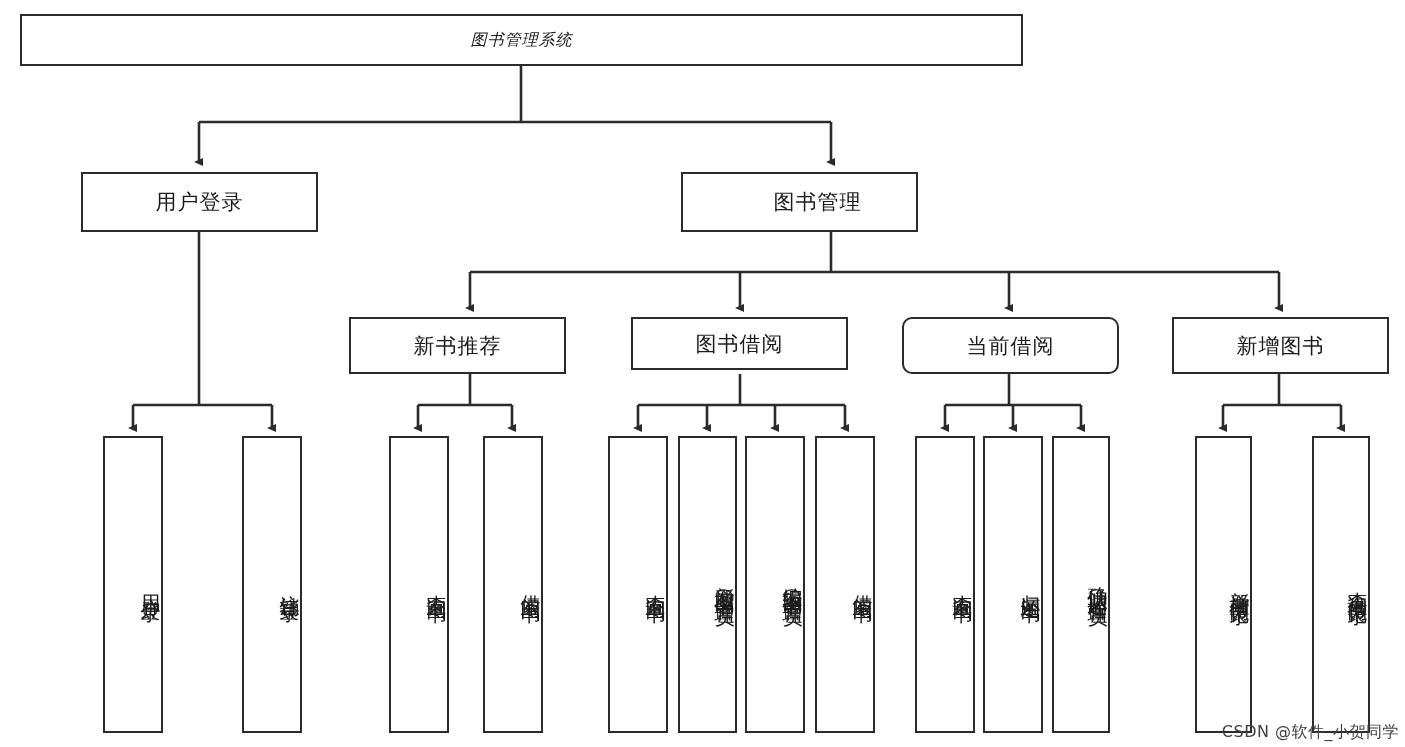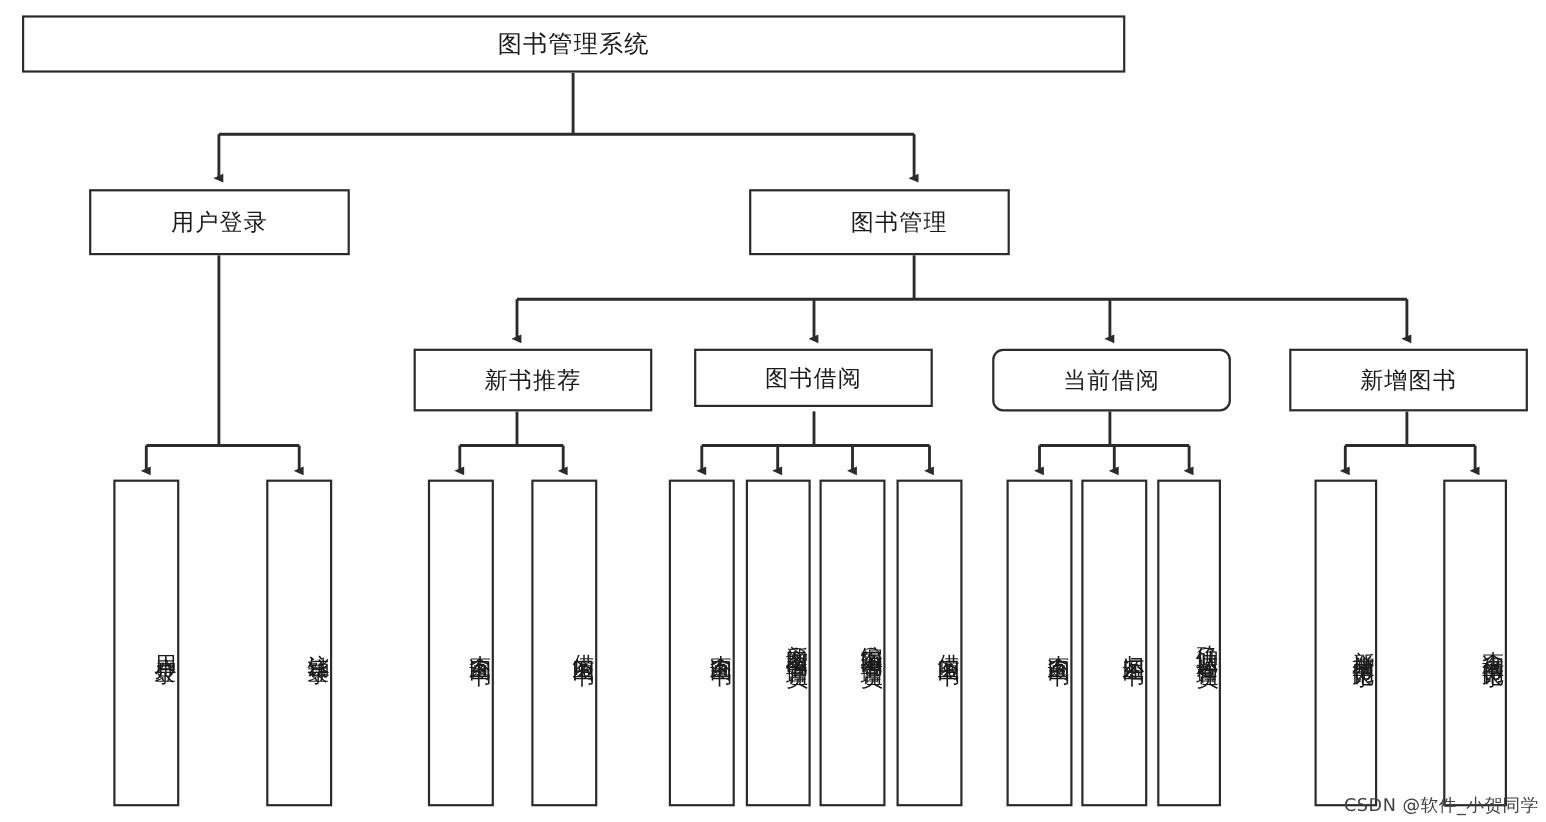--- a/index.html
+++ b/index.html
@@ -47,21 +47,22 @@
     padding-bottom: 6px;
     align-items: flex-start;
     justify-content: center;
   }
   .node.vert .vlabel {
     writing-mode: vertical-rl;
     text-orientation: upright;
     line-height: 1.05;
   }
   .node.root {
-    font-size: 22px;
+    font-size: 16px;
+    font-style: italic;
   }
   #watermark {
     position: absolute;
     right: 6px;
     bottom: 4px;
     font-size: 16px;
     color: #404040;
     white-space: nowrap;
     letter-spacing: 0.5px;
   }
@@ -125,21 +126,21 @@
     <span>图书管理系统</span>
   </div>
 
   <div class="node horiz" style="left:81px; top:172px; width:237px; height:60px;">
     <span>用户登录</span>
   </div>
   <div class="node horiz" style="left:681px; top:172px; width:237px; height:60px;padding-left:36px;">
     <span>图书管理</span>
   </div>
 
-  <div class="node horiz" style="left:376px; top:317px; width:217px; height:57px;">
+  <div class="node horiz" style="left:349px; top:317px; width:217px; height:57px;">
     <span>新书推荐</span>
   </div>
   <div class="node horiz" style="left:631px; top:317px; width:217px; height:53px;">
     <span>图书借阅</span>
   </div>
   <div class="node horiz" style="left:902px; top:317px; width:217px; height:57px;border-radius:10px;">
     <span>当前借阅</span>
   </div>
   <div class="node horiz" style="left:1172px; top:317px; width:217px; height:57px;">
     <span>新增图书</span>

